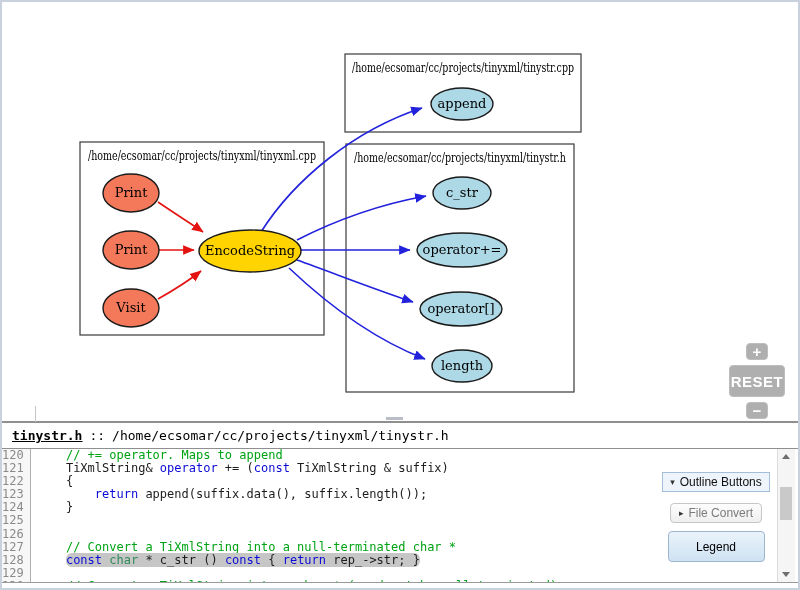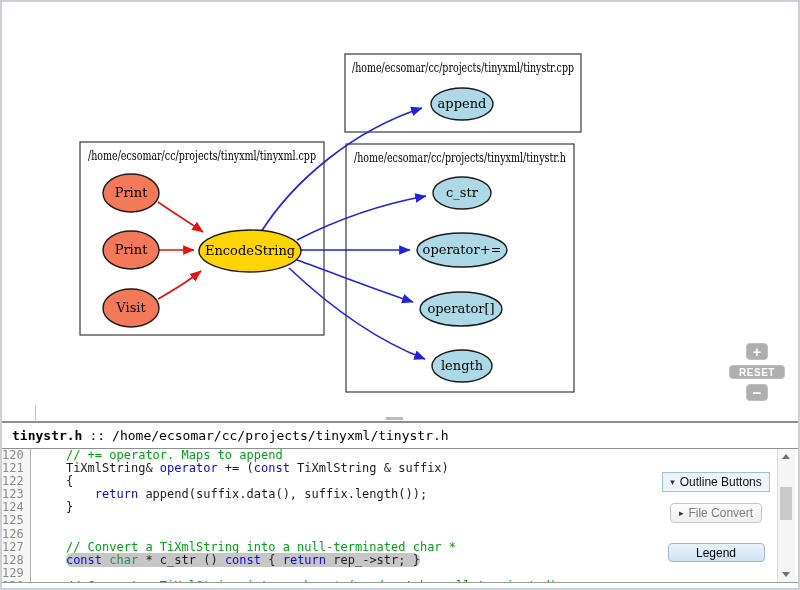--- a/index.html
+++ b/index.html
@@ -17,30 +17,30 @@
   .n-selected{fill:var(--selected_fill);}
   .n-callee{fill:var(--callee_fill);}
   .e-in{stroke:var(--edge_in);fill:none;stroke-width:1.6;}
   .e-out{stroke:var(--edge_out);fill:none;stroke-width:1.6;}
   .mk-in{fill:var(--edge_in);}
   .mk-out{fill:var(--edge_out);}
 
   .zoom-controls{position:absolute;top:341px;right:13px;display:flex;flex-direction:column;align-items:center;gap:5px;}
   .zoom-btn{display:flex;align-items:center;justify-content:center;background:#AFAFAF;color:#fff;border:1px solid #BDBDBD;border-radius:4px;font-weight:bold;cursor:pointer;padding:0;font-family:"Liberation Sans",sans-serif;}
   .zb-sq{width:22px;height:17px;font-size:15px;line-height:1;}
-  .zb-reset{width:56px;height:14px;font-size:10px;letter-spacing:.5px;}
+  .zb-reset{width:56px;height:32px;font-size:15px;letter-spacing:.5px;}
 
   
   .splitter{position:relative;height:0;border-top:2px solid #8F8F8F;}
   .splitter-grip{position:absolute;top:-6px;left:384px;width:17px;height:3px;background:#B9BEC6;}
   .splitter-tick{position:absolute;top:-17px;left:33px;width:1px;height:16px;background:#C6C6C6;}
 
   
   .code-header{height:25px;display:flex;align-items:center;gap:7px;padding-left:10px;font-family:"DejaVu Sans Mono","Liberation Mono",monospace;font-size:13px;color:#000;border-bottom:1px solid #8F8F8F;background:#fff;}
-  .code-header .file{font-weight:bold;}
+  .code-header .file{font-weight:bold;text-decoration:underline;}
 
   
   .code-pane{position:relative;height:133px;overflow:hidden;border-bottom:1px solid #9A9A9A;background:#fff;}
   .code-lines{position:absolute;top:0;left:0;right:20px;bottom:0;font-family:"DejaVu Sans Mono","Liberation Mono",monospace;font-size:12px;line-height:13.1px;white-space:pre;}
   .code-line{display:flex;height:13.1px;}
   .line-no{flex:none;width:28px;color:#8A8A8A;background:#F7F7F7;border-right:1px solid #B0B0B0;}
   .line-code{padding-left:6px;color:var(--code_text);}
   .tk-c{color:var(--comment);}
   .tk-k{color:var(--keyword);}
   .tk-t{color:var(--type);}
@@ -52,21 +52,21 @@
   .sb-up{position:absolute;top:5px;left:4px;width:0;height:0;border-left:4px solid transparent;border-right:4px solid transparent;border-bottom:5px solid #6E6E6E;cursor:pointer;}
   .sb-down{position:absolute;bottom:5px;left:4px;width:0;height:0;border-left:4px solid transparent;border-right:4px solid transparent;border-top:5px solid #6E6E6E;cursor:pointer;}
   .sb-thumb{position:absolute;top:38px;left:2px;width:12px;height:33px;background:#C9C9C9;cursor:pointer;}
 
   
   .context-panel{position:absolute;top:23px;right:27px;width:110px;display:flex;flex-direction:column;align-items:center;}
   .cp-header{width:108px;height:20px;box-sizing:border-box;display:flex;align-items:center;justify-content:center;gap:5px;background:#EDF4FB;border:1px solid #A3BED8;font-size:12px;color:#111;cursor:pointer;}
   .cp-caret{font-size:9px;color:#333;}
   .cp-btn{box-sizing:border-box;display:flex;align-items:center;justify-content:center;gap:5px;border-radius:4px;font-size:12px;cursor:pointer;font-family:"Liberation Sans",sans-serif;}
   .cp-btn-outline{margin-top:11px;width:92px;height:20px;background:linear-gradient(#FDFDFD,#EFEFEF);border:1px solid #C6C6C6;color:#7A7A7A;}
-  .cp-btn-legend{margin-top:20px;width:97px;height:19px;background:linear-gradient(#EAF3FB,#CFE2F3);border:1px solid #9DB6CE;color:#000;text-align:center;}
+  .cp-btn-legend{margin-top:8px;width:97px;height:31px;background:linear-gradient(#EAF3FB,#CFE2F3);border:1px solid #9DB6CE;color:#000;text-align:center;}
 </style>
 </head>
 <body>
 
 <div class="window">
 
   <div class="graph-pane">
     <svg class="graph-svg" width="800" height="419" viewBox="0 0 800 419">
       <defs>
         <marker id="arr-in" viewBox="0 0 10 10" refX="8.5" refY="5" markerWidth="8" markerHeight="8" orient="auto">

